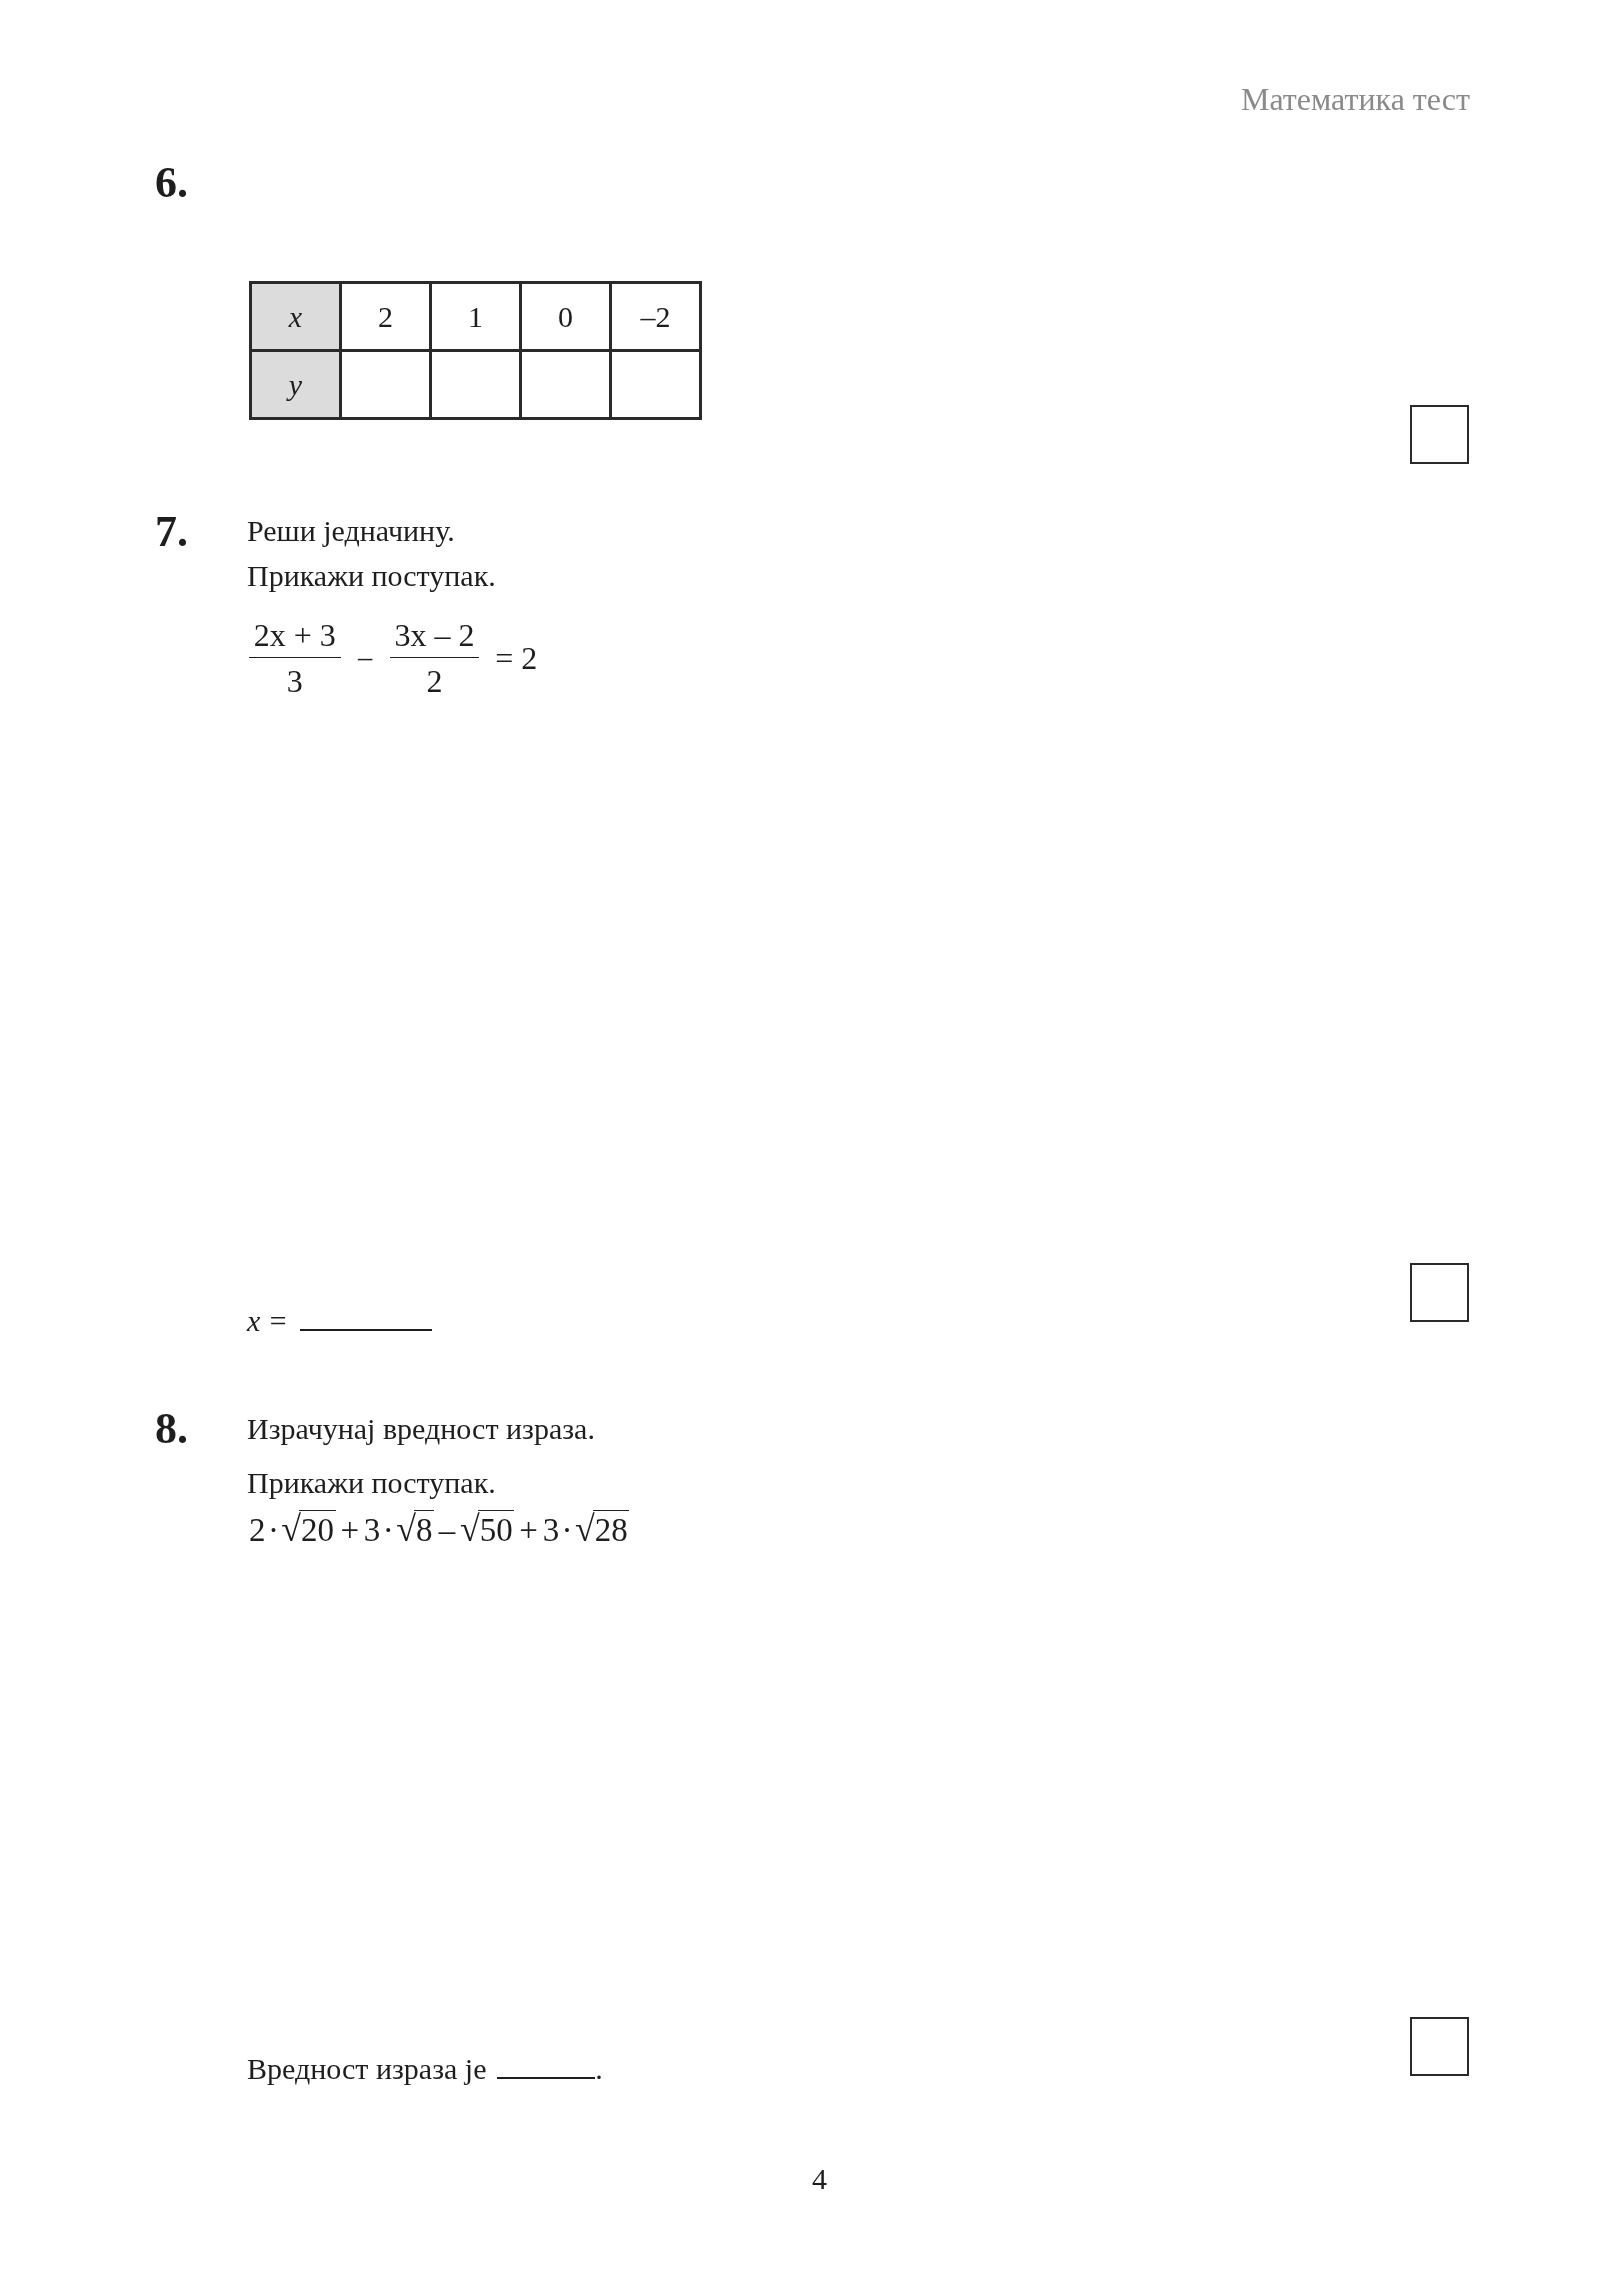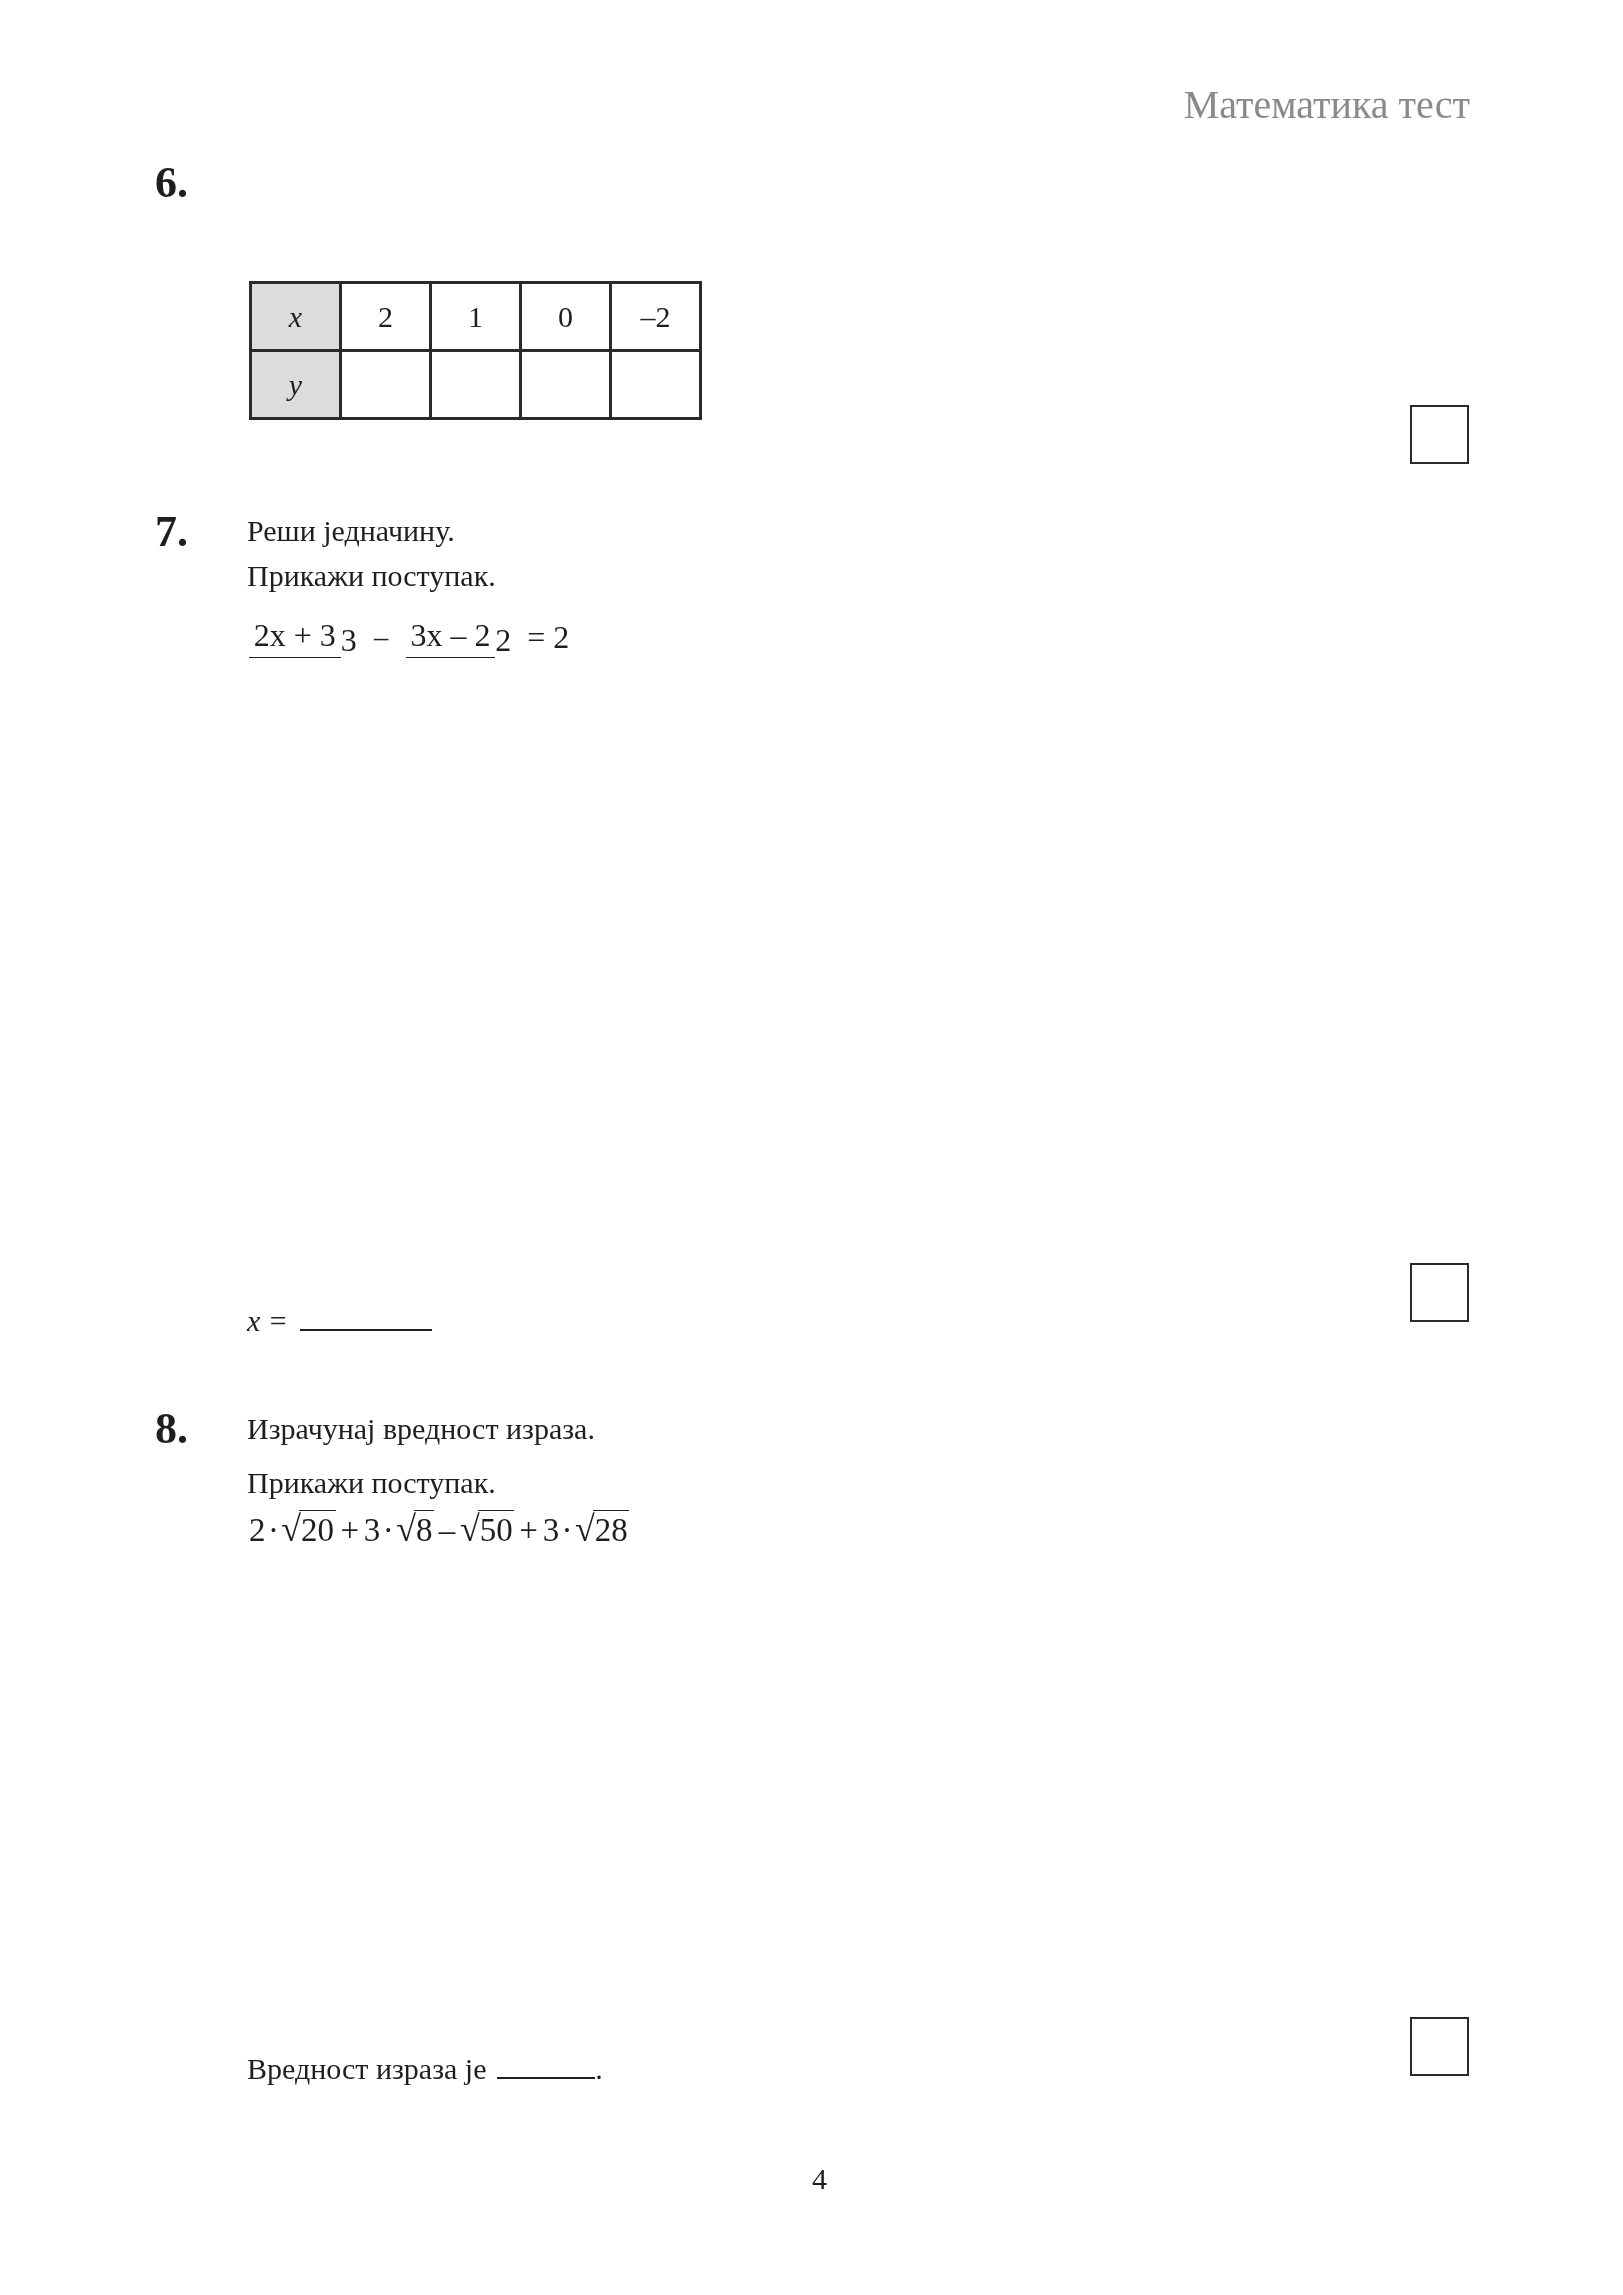--- a/index.html
+++ b/index.html
@@ -3,21 +3,21 @@
 <meta charset="utf-8">
 <style>
   html, body { margin: 0; padding: 0; background: #ffffff; }
   body {
     width: 1623px; height: 2295px; position: relative; overflow: hidden;
     font-family: "Liberation Serif", "DejaVu Serif", serif;
     color: #1e1e1e;
   }
   .abs { position: absolute; }
   .header-title {
-    right: 153px; top: 81px; font-size: 40px; color: #8a8a8a;
+    right: 153px; top: 81px; font-size: 32px; color: #8a8a8a;
     white-space: nowrap;
   }
   .qnum {
     font-weight: bold; font-size: 44px; left: 155px; line-height: 1;
   }
   .qtext { left: 247px; font-size: 30px; line-height: 1.35; white-space: nowrap; }
   .qtext .line { display: block; }
   .it { font-style: italic; }
 
   
@@ -32,21 +32,21 @@
   }
   table.fn-table td.hdr { background: #dcdcdc; font-style: italic; }
 
   .score-box {
     position: absolute; left: 1410px; width: 55px; height: 55px;
     border: 2.4px solid #2a2a2a; background: #fff;
   }
 
   
   .eq { position: absolute; left: 249px; top: 617px; display: flex; align-items: center; font-size: 32px; }
-  .frac { display: inline-flex; flex-direction: row; align-items: center; }
+  .frac { display: inline-flex; flex-direction: column; align-items: center; }
   .frac .num { padding: 0 4.8px 3.2px 4.8px; border-bottom: 1.6px solid #1e1e1e; min-width: 73px; text-align: center; }
   .frac .den { padding-top: 4.8px; text-align: center; }
   .op { margin: 0 16px; }
   .op-minus { margin: 0 17.4px; font-size: 28.5px; }
 
   .answer-line {
     display: inline-block; border-bottom: 2.4px solid #1e1e1e; vertical-align: baseline;
   }
 
   

